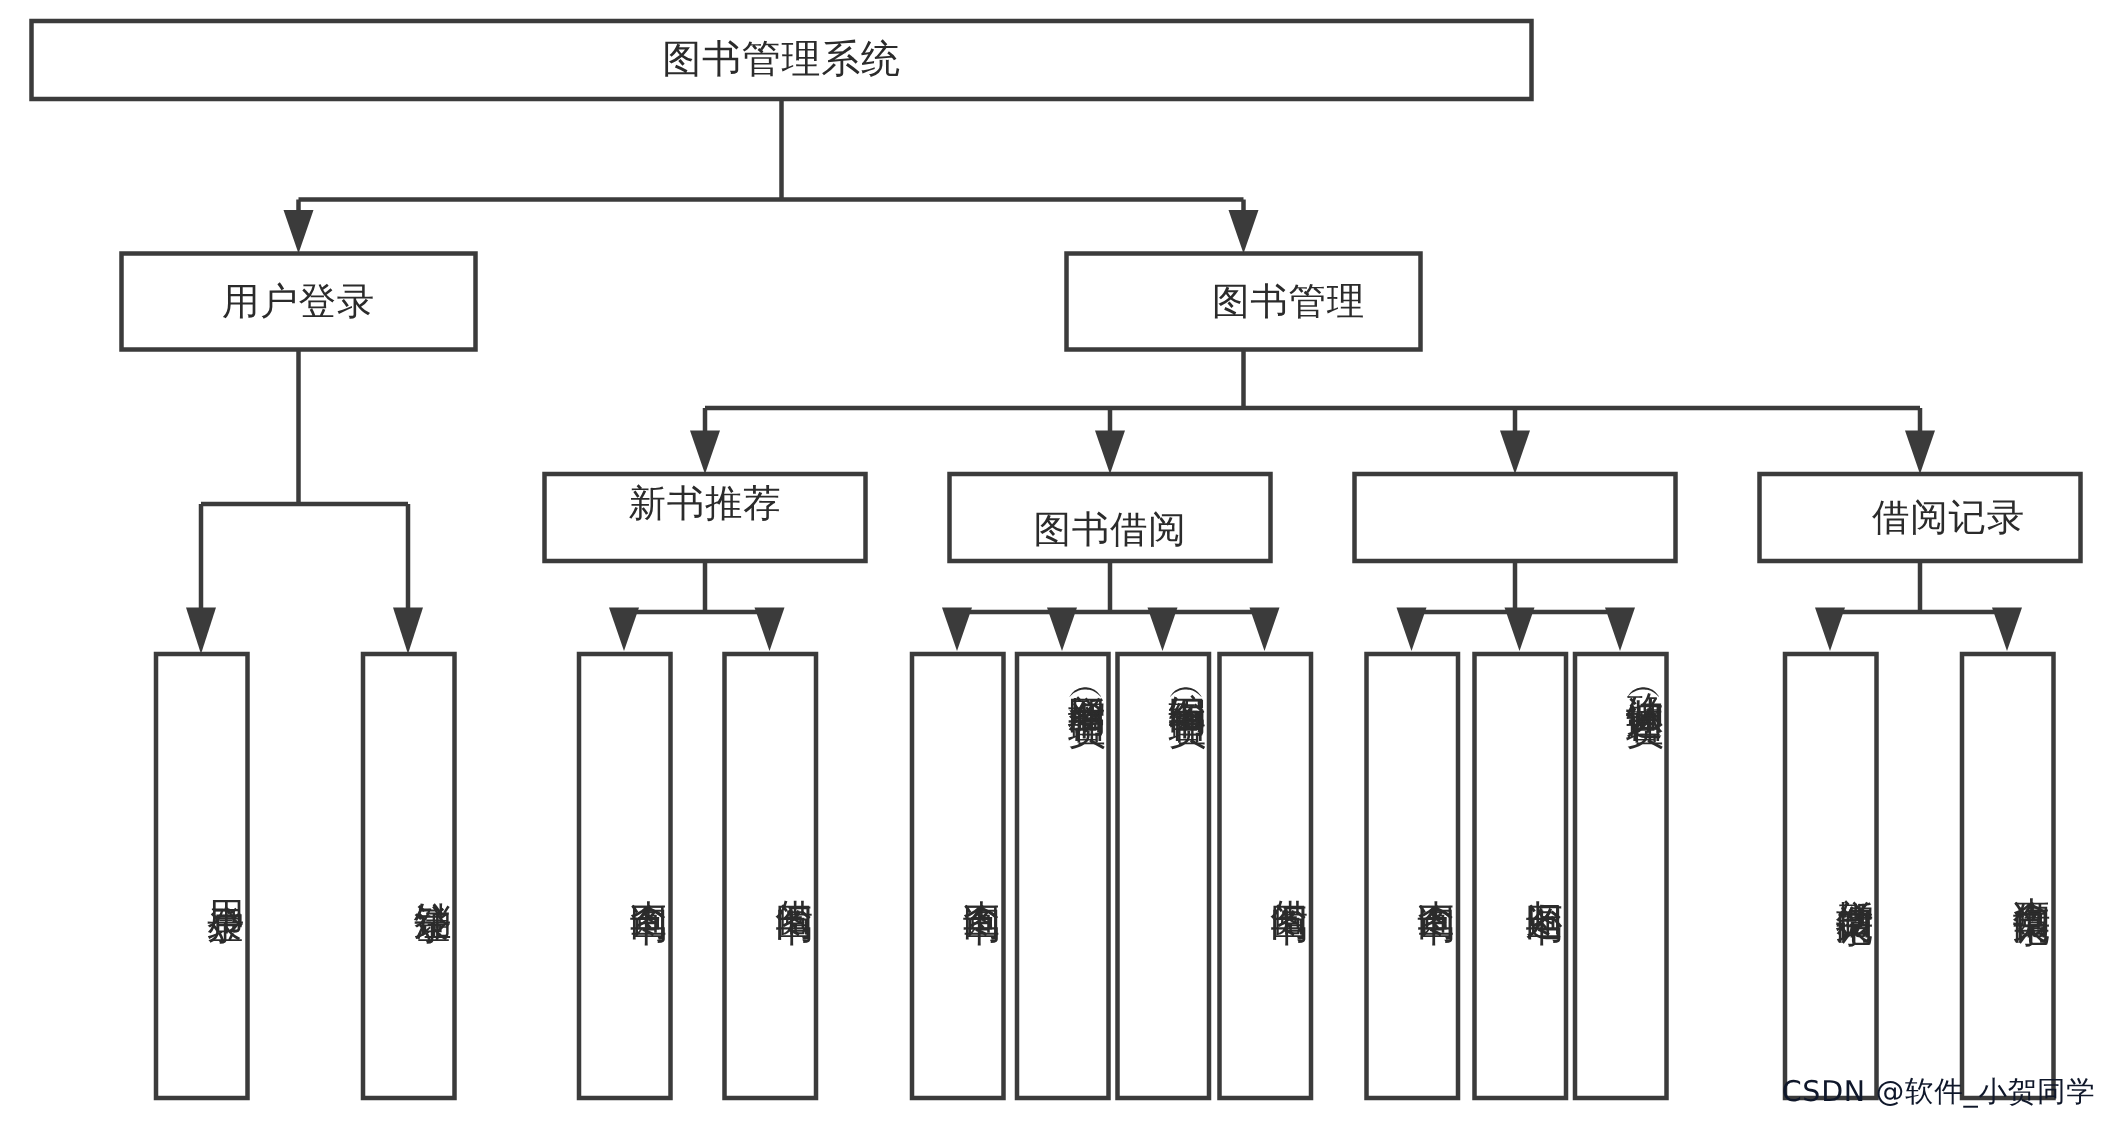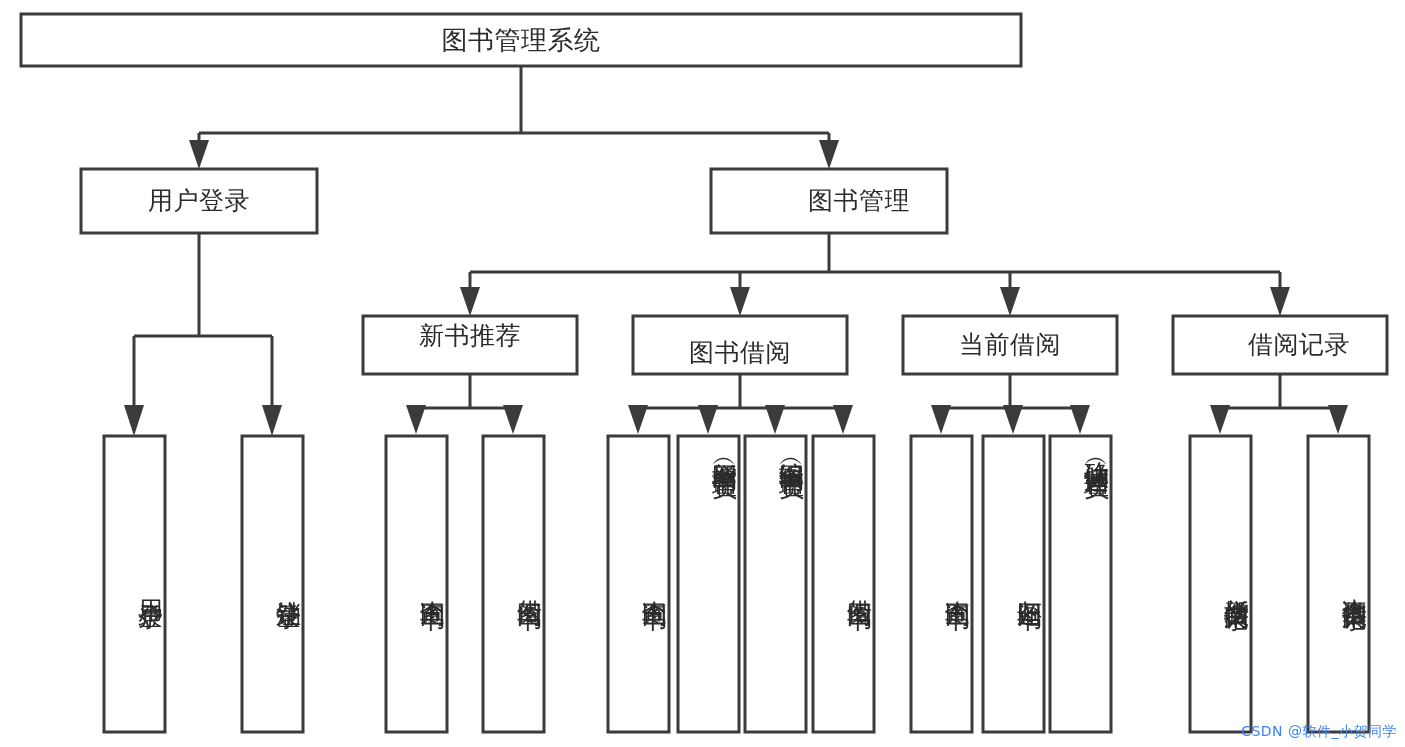--- a/index.html
+++ b/index.html
@@ -76,22 +76,22 @@
   .node-label-v.centered {
     justify-content: center;
   }
   .node-label-v.topaligned {
     justify-content: flex-start;
   }
   .watermark {
     position: absolute;
     right: 8px;
     bottom: 6px;
-    font-size: 14px;
-    color: #3b82f6;
+    font-size: 19px;
+    color: #0f172a;
     letter-spacing: 0.5px;
     white-space: nowrap;
     pointer-events: none;
   }
 </style>
 </head>
 <body>
 
 <div id="diagram-root">
 
@@ -174,21 +174,20 @@
     <polygon class="arrow-head" points="1328,405 1348,405 1338,434"></polygon>
   </svg>
 
   <div class="node-label-h title" style="left:21px; top:14px; width:1000px; height:52px;">图书管理系统</div>
 
   <div class="node-label-h" style="left:81px; top:169px; width:236px; height:64px;">用户登录</div>
   <div class="node-label-h" style="left:741px; top:169px; width:236px; height:64px;">图书管理</div>
 
   <div class="node-label-h" style="left:363px; top:316px; width:214px; height:40px;">新书推荐</div>
   <div class="node-label-h" style="left:633px; top:316px; width:214px; height:74px;">图书借阅</div>
-  <div class="node-label-h" style="left:903px; top:316px; width:214px; height:58px;">当前借阅</div>
   <div class="node-label-h" style="left:1173px; top:316px; width:214px; height:58px;padding-left:19px;">借阅记录</div>
 
   <div class="node-label-v centered" style="left:104px; top:436px; width:61px; height:296px;">用户登录</div>
   <div class="node-label-v centered" style="left:242px; top:436px; width:61px; height:296px;">注销登录</div>
 
   <div class="node-label-v centered" style="left:386px; top:436px; width:61px; height:296px;">查询图书</div>
   <div class="node-label-v centered" style="left:483px; top:436px; width:61px; height:296px;">借阅图书</div>
 
   <div class="node-label-v centered" style="left:608px; top:436px; width:61px; height:296px;">查询图书</div>
   <div class="node-label-v topaligned" style="left:678px; top:442px; width:61px; height:290px;">新增图书（管理员）</div>

